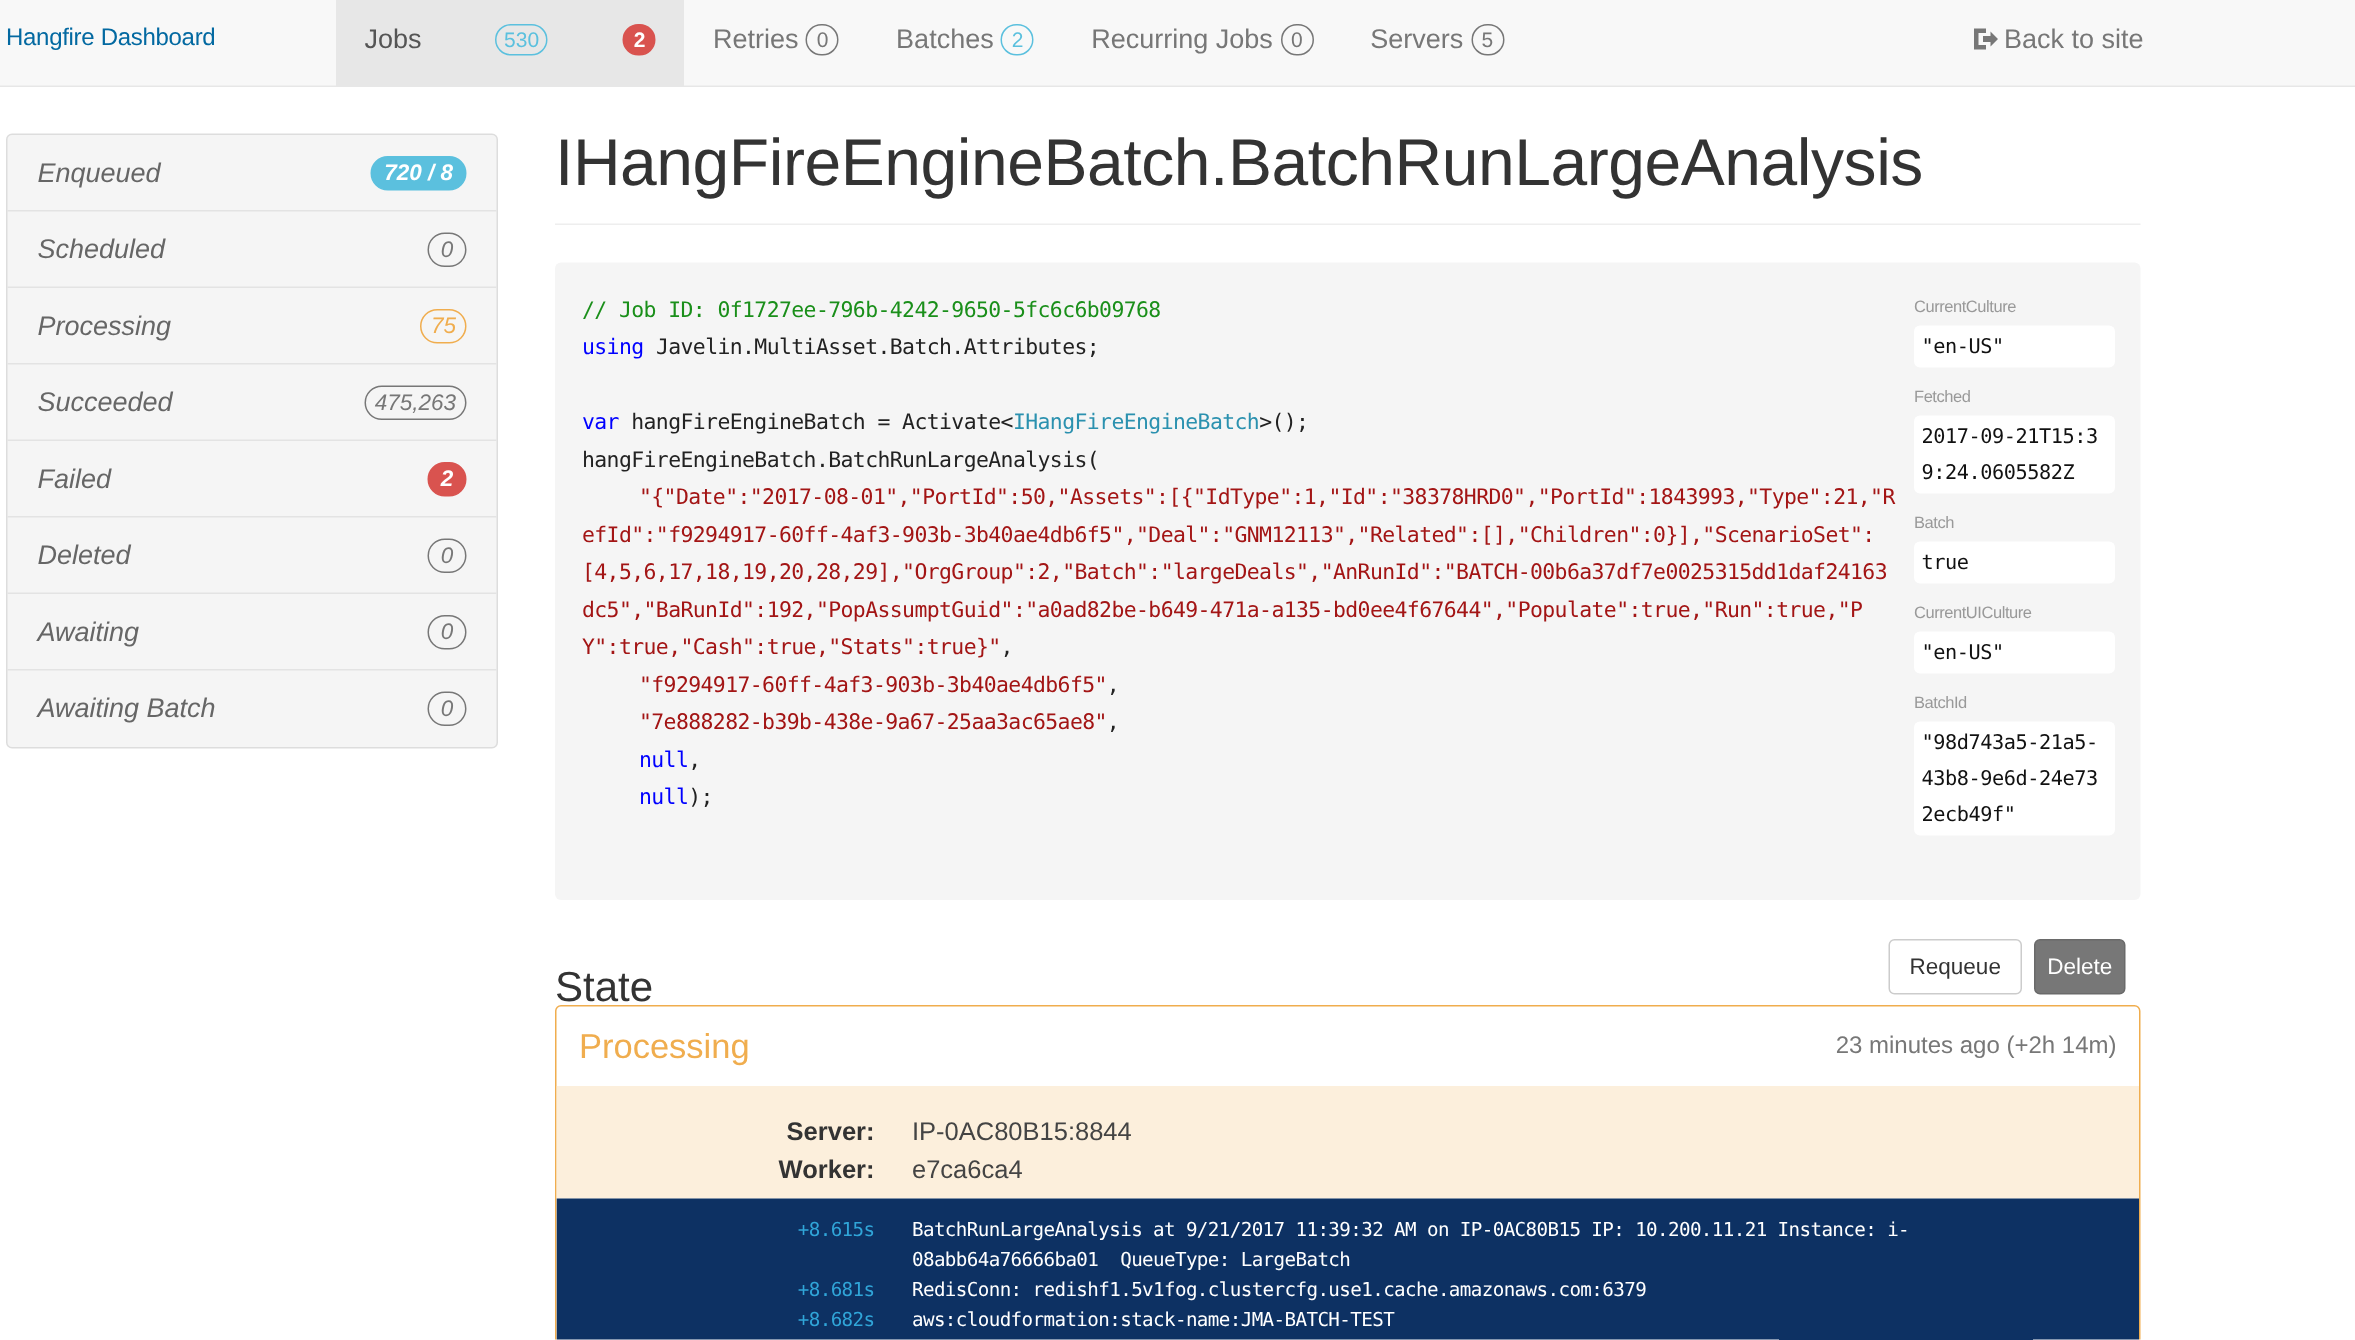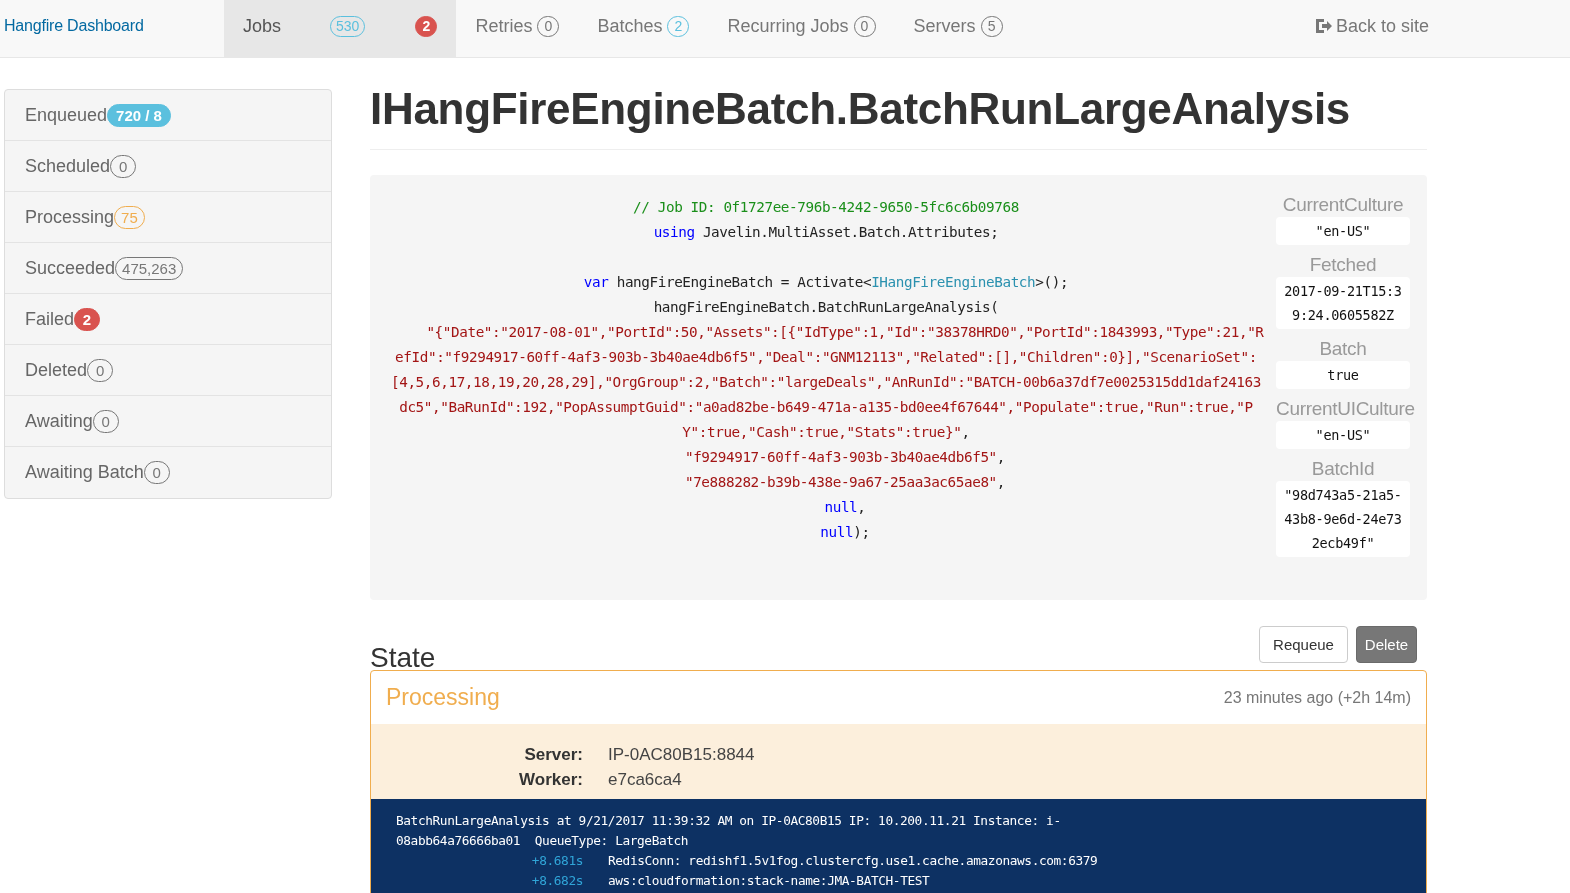--- a/index.html
+++ b/index.html
@@ -14,41 +14,41 @@
     .nav-item.active { background: #e7e7e7; color: #555555; gap: 44px; }
     .nav-item .label { margin-right: 3px; }
     .nb { display: inline-block; min-width: 22px; height: 21px; line-height: 19px; border-radius: 11px; border: 1px solid #777; color: #777; font-size: 14px; text-align: center; padding: 0 5px; margin-left: 2px; }
     .nb.info { border-color: #5bc0de; color: #5bc0de; }
     .nb.filled-red { background: #d9534f; border-color: #d9534f; color: #fff; font-weight: bold; margin-left: 6px; }
     .backsite { position: absolute; left: 1314px; top: 0; height: 52px; line-height: 52px; font-size: 18px; color: #777777; display: flex; align-items: center; cursor: pointer; }
     .backsite svg { margin-right: 3px; }
 
     
     .sidebar { position: absolute; left: 4px; top: 89px; width: 328px; border: 1px solid #dddddd; border-radius: 4px; background: #f5f5f5; }
-    .side-item { height: 51px; display: flex; align-items: center; justify-content: flex-start; padding: 0 20px 0 20px; border-bottom: 1px solid #e3e3e3; font-size: 18px; color: #666666; cursor: pointer; }
+    .side-item { height: 51px; display: flex; align-items: center; justify-content: space-between; padding: 0 20px 0 20px; border-bottom: 1px solid #e3e3e3; font-size: 18px; color: #666666; cursor: pointer; font-style: italic; }
     .side-item:last-child { border-bottom: none; }
     .sb { display: inline-block; min-width: 26px; height: 23px; line-height: 21px; border-radius: 12px; border: 1px solid #777; color: #777; font-size: 15px; text-align: center; padding: 0 6px; }
     .sb.info-filled { background: #5bc0de; border-color: #5bc0de; color: #fff; font-weight: bold; padding: 0 8px; }
     .sb.warning { border-color: #f0ad4e; color: #f0ad4e; }
     .sb.danger-filled { background: #d9534f; border-color: #d9534f; color: #fff; font-weight: bold; }
 
     
-    .page-title { position: absolute; left: 370px; top: 84px; font-size: 44px; color: #333; font-weight: bold; letter-spacing: -0.3px; }
+    .page-title { position: absolute; left: 370px; top: 84px; font-size: 44px; color: #333; font-weight: normal; letter-spacing: -0.3px; }
     .title-rule { position: absolute; left: 370px; top: 149px; width: 1057px; height: 1px; background: #eeeeee; }
 
-    .job-panel { position: absolute; left: 370px; top: 175px; width: 1057px; height: 425px; background: #f5f5f5; border-radius: 4px; text-align: center; }
+    .job-panel { position: absolute; left: 370px; top: 175px; width: 1057px; height: 425px; background: #f5f5f5; border-radius: 4px; }
     .code { position: absolute; left: 18px; top: 20px; width: 876px; font-family: "DejaVu Sans Mono", "Liberation Mono", monospace; font-size: 14.3px; line-height: 25px; color: #222; white-space: pre-wrap; word-break: break-all; letter-spacing: -0.4px; }
     .c-comment { color: #1a8f1a; }
     .c-kw { color: #0000ff; }
     .c-type { color: #2b91af; }
     .c-str { color: #a31515; }
     .indent { padding-left: 38px; display: block; }
 
     .params { position: absolute; left: 906px; top: 18px; width: 134px; }
-    .param-label { font-size: 19px; color: #999999; line-height: 24px; letter-spacing: -0.3px; }
+    .param-label { font-size: 11px; color: #999999; line-height: 24px; letter-spacing: -0.3px; }
     .param-val { background: #ffffff; border-radius: 4px; padding: 2px 5px; font-family: "DejaVu Sans Mono", "Liberation Mono", monospace; font-size: 13.5px; line-height: 24px; color: #111; margin-bottom: 8px; word-break: break-all; letter-spacing: -0.3px; }
 
     .state-title { position: absolute; left: 370px; top: 642px; font-size: 28px; color: #333; }
     .btn { position: absolute; top: 626px; height: 37px; border-radius: 4px; font-size: 15px; font-family: "Liberation Sans", sans-serif; cursor: pointer; }
     .btn-requeue { left: 1259px; width: 89px; background: #fff; border: 1px solid #cccccc; color: #333; }
     .btn-delete { left: 1356px; width: 61px; background: #777777; border: 1px solid #6a6a6a; color: #fff; }
 
     .state-card { position: absolute; left: 370px; top: 670px; width: 1057px; height: 230px; border: 1px solid #f0ad4e; border-radius: 4px; overflow: hidden; background: #fff; }
     .state-head { height: 53px; display: flex; justify-content: space-between; align-items: center; padding: 0 15px; }
     .state-name { font-size: 23px; color: #f0ad4e; }
@@ -172,20 +172,21 @@
       <span class="k">Server:</span>
       <span class="v">IP-0AC80B15:8844</span>
     </div>
     <div class="kv">
       <span class="k">Worker:</span>
       <span class="v">e7ca6ca4</span>
     </div>
   </div>
   <div class="console">
     <div class="cline">
+      <span class="ctime">+8.615s</span>
       <span class="cmsg">BatchRunLargeAnalysis at 9/21/2017 11:39:32 AM on IP-0AC80B15 IP: 10.200.11.21 Instance: i-08abb64a76666ba01  QueueType: LargeBatch</span>
     </div>
     <div class="cline">
       <span class="ctime">+8.681s</span>
       <span class="cmsg">RedisConn: redishf1.5v1fog.clustercfg.use1.cache.amazonaws.com:6379</span>
     </div>
     <div class="cline">
       <span class="ctime">+8.682s</span>
       <span class="cmsg">aws:cloudformation:stack-name:JMA-BATCH-TEST</span>
     </div>

